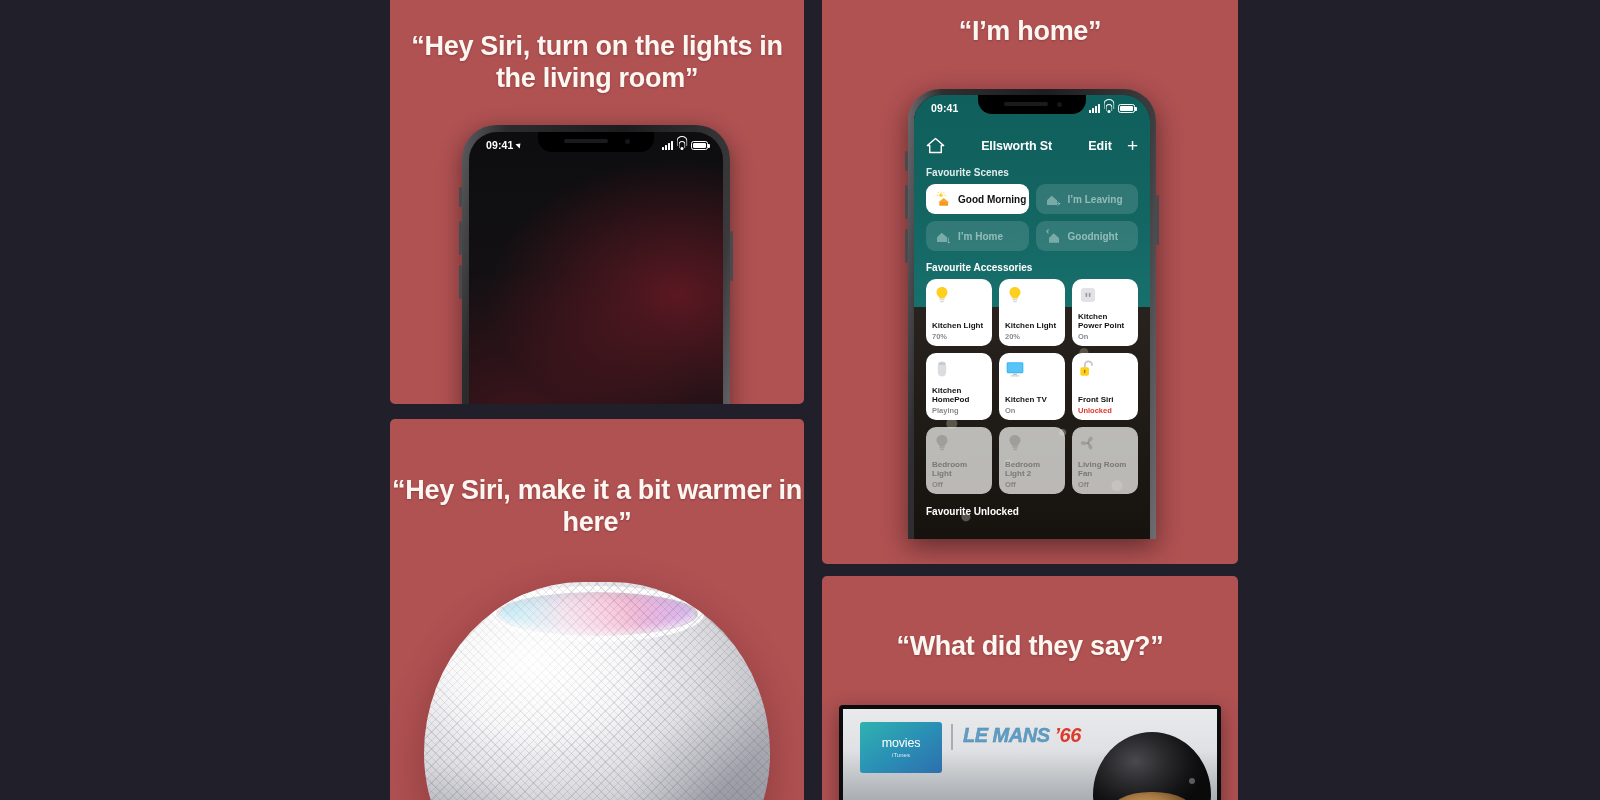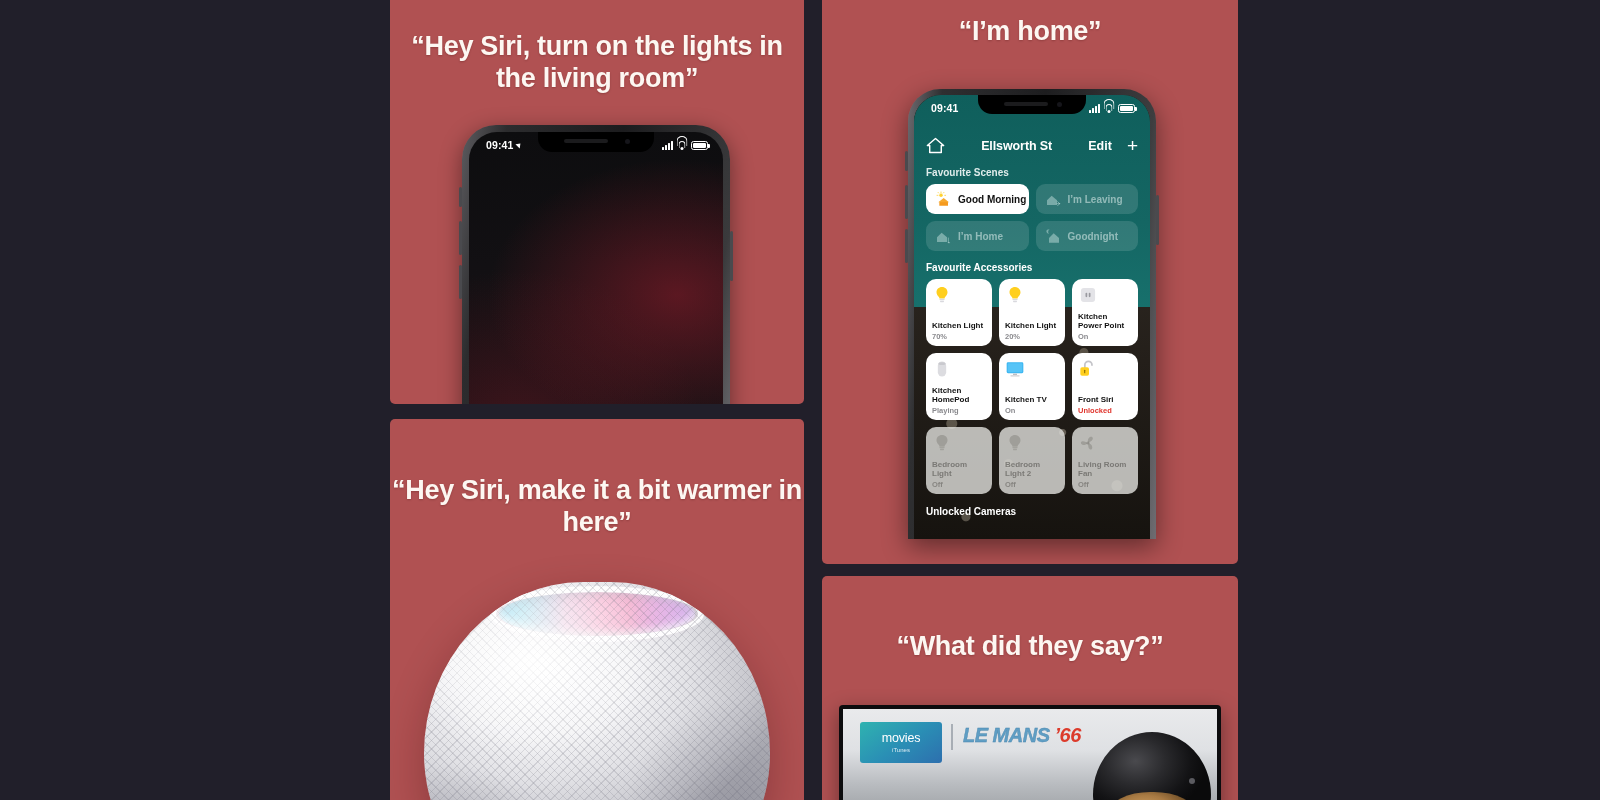--- a/index.html
+++ b/index.html
@@ -231,21 +231,21 @@
   .tv {
     position:absolute; left:17px; top:129px; width:382px; height:125px;
     background:#0c0c0e; border-radius:4px; padding:4px 4px 0 4px;
     box-shadow: 0 6px 20px rgba(0,0,0,.38);
   }
   .tv-screen {
     position:relative; width:100%; height:100%; overflow:hidden;
     background: linear-gradient(180deg,#e9eaec 0%,#dfe1e4 34%,#b9bcc0 62%,#8e9296 100%);
   }
   .tv-badge {
-    position:absolute; left:17px; top:13px; width:82px; height:41px;
+    position:absolute; left:17px; top:13px; width:82px; height:51px;
     border-radius:3px;
     background: linear-gradient(145deg,#2fb3b0 0%,#2a8fb5 52%,#2d6fae 100%);
     display:flex; flex-direction:column; align-items:center; justify-content:center;
     color:#fff; line-height:1;
   }
   .tv-badge .b1 { font-size:12.5px; font-weight:400; letter-spacing:-.2px; }
   .tv-badge .b2 { font-size:6px; font-weight:400; opacity:.82; margin-top:2px; }
   .tv-divider { position:absolute; left:108px; top:15px; width:1.5px; height:26px; background:rgba(120,130,140,.55); }
   .tv-logo {
     position:absolute; left:120px; top:16px;
@@ -538,21 +538,21 @@
                       <circle cx="12" cy="12" r="1.9" fill="rgba(95,92,86,.38)"></circle>
                     </svg>
                 </span>
                 <span class="a-txt">
                   <span class="a-nm" style="display:block">Living Room Fan</span>
                   <span class="a-st" style="display:block">Off</span>
                 </span>
               </div>
             </div>
 
-            <div class="sec-head dark" style="margin-top:12px">Unlocked Cameras</div>
+            <div class="sec-head dark" style="margin-top:12px">Favourite Unlocked</div>
           </div>
         </div>
       </div>
     </div>
   </div>
 
   <div class="card" id="card-pod">
     <div class="card-title">“Hey Siri, make it a bit warmer in here”</div>
     <div class="homepod">
       <div class="pod-top"></div>

